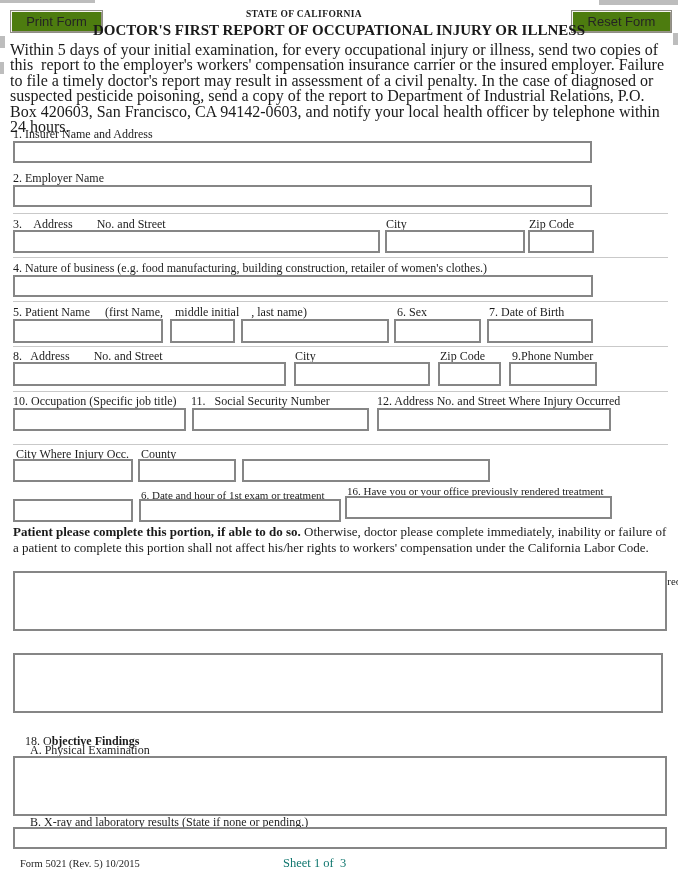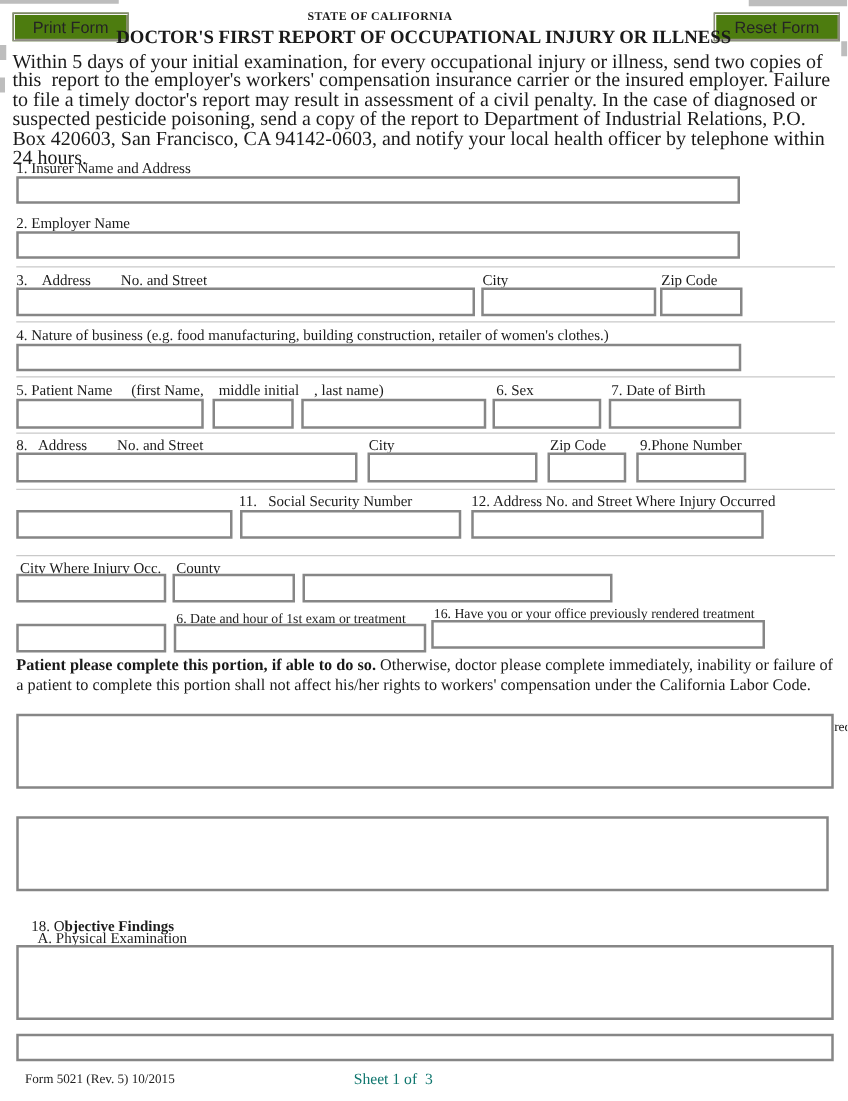--- a/index.html
+++ b/index.html
@@ -85,20 +85,21 @@
   <div class="lbl" style="left:13px;top:349px;">8.   Address        No. and Street</div>
   <div class="lbl" style="left:295px;top:349px;">City</div>
   <div class="lbl" style="left:440px;top:349px;">Zip Code</div>
   <div class="lbl" style="left:512px;top:349px;">9.Phone Number</div>
   <input type="text" class="ibox" style="left: 13px; top: 362px; width: 273px; height: 24px;">
   <input type="text" class="ibox" style="left: 294px; top: 362px; width: 136px; height: 24px;">
   <input type="text" class="ibox" style="left: 438px; top: 362px; width: 63px; height: 24px;">
   <input type="text" class="ibox" style="left: 509px; top: 362px; width: 88px; height: 24px;">
 
   <div class="hr" style="left:13px;top:391px;width:655px;"></div>
+  <div class="lbl" style="left:13px;top:394px;">10. Occupation (Specific job title)</div>
   <div class="lbl" style="left:191px;top:394px;">11.   Social Security Number</div>
   <div class="lbl" style="left:377px;top:394px;">12. Address No. and Street Where Injury Occurred</div>
   <input type="text" class="ibox" style="left: 13px; top: 408px; width: 173px; height: 23px;">
   <input type="text" class="ibox" style="left: 192px; top: 408px; width: 177px; height: 23px;">
   <input type="text" class="ibox" style="left: 377px; top: 408px; width: 234px; height: 23px;">
 
   <div class="hr" style="left:13px;top:444px;width:655px;"></div>
   <div class="lbl" style="left:16px;top:447px;">City Where Injury Occ.</div>
   <div class="lbl" style="left:141px;top:447px;">County</div>
   <input type="text" class="ibox" style="left: 13px; top: 459px; width: 120px; height: 23px;">
@@ -124,18 +125,19 @@
   <div class="lbl" style="left:16px;top:640px;">
     <span>18. </span><span class="b">SUBJECTIVE COMPLAINTS</span>
   </div>
   <textarea class="ibox" style="left: 13px; top: 653px; width: 650px; height: 60px;"></textarea>
 
   <div class="lbl" style="left:13px;top:719px;">
     <span>18. O</span><span class="b">bjective Findings</span>
   </div>
   <div class="lbl" style="left:30px;top:743px;">A. Physical Examination</div>
   <textarea class="ibox" style="left: 13px; top: 756px; width: 654px; height: 60px;"></textarea>
+  <div class="lbl" style="left:30px;top:815px;">B. X-ray and laboratory results (State if none or pending.)</div>
   <input type="text" class="ibox" style="left: 13px; top: 827px; width: 654px; height: 22px;">
 
   <div class="footer-small" style="left:20px;top:858px;">Form 5021 (Rev. 5) 10/2015</div>
   <div class="footer-sheet" style="left:283px;top:856px;">Sheet 1 of  3</div>
 
 </div>
 
 </body></html>

